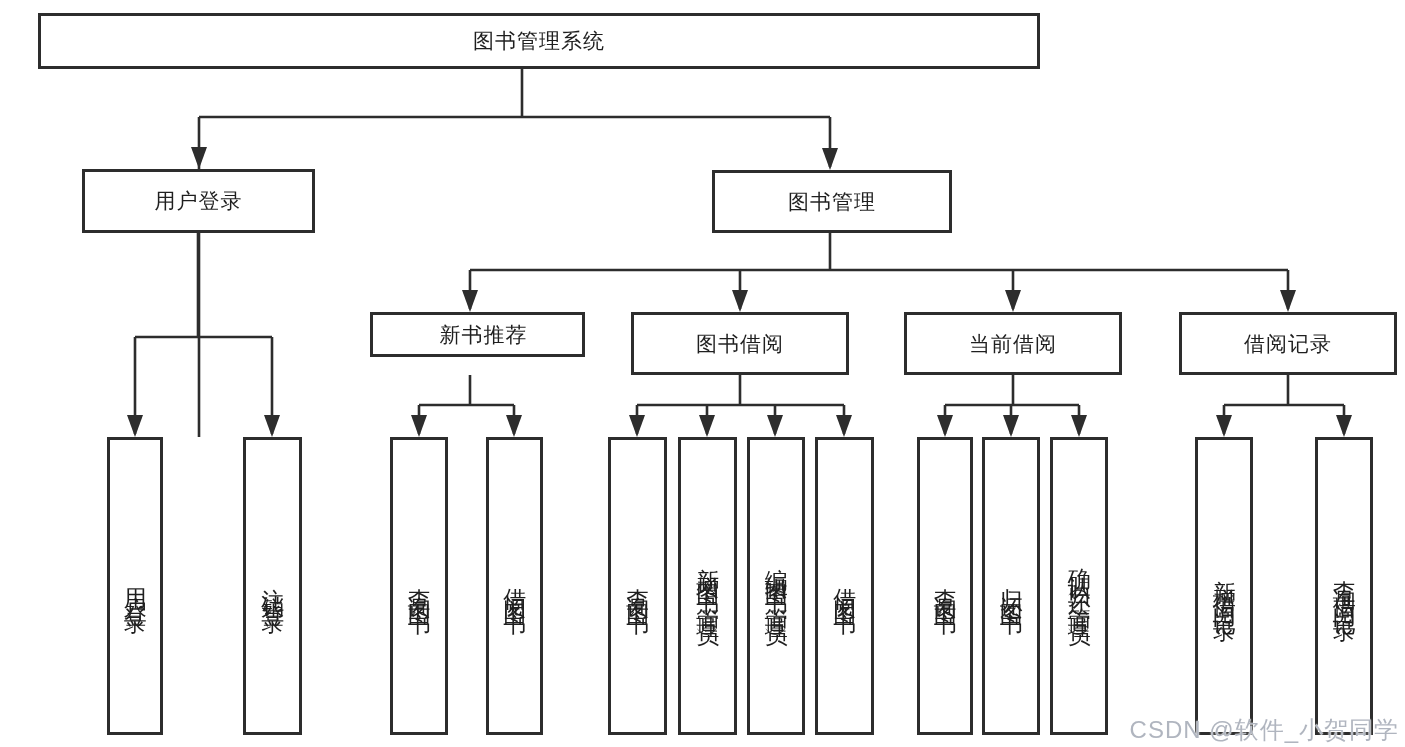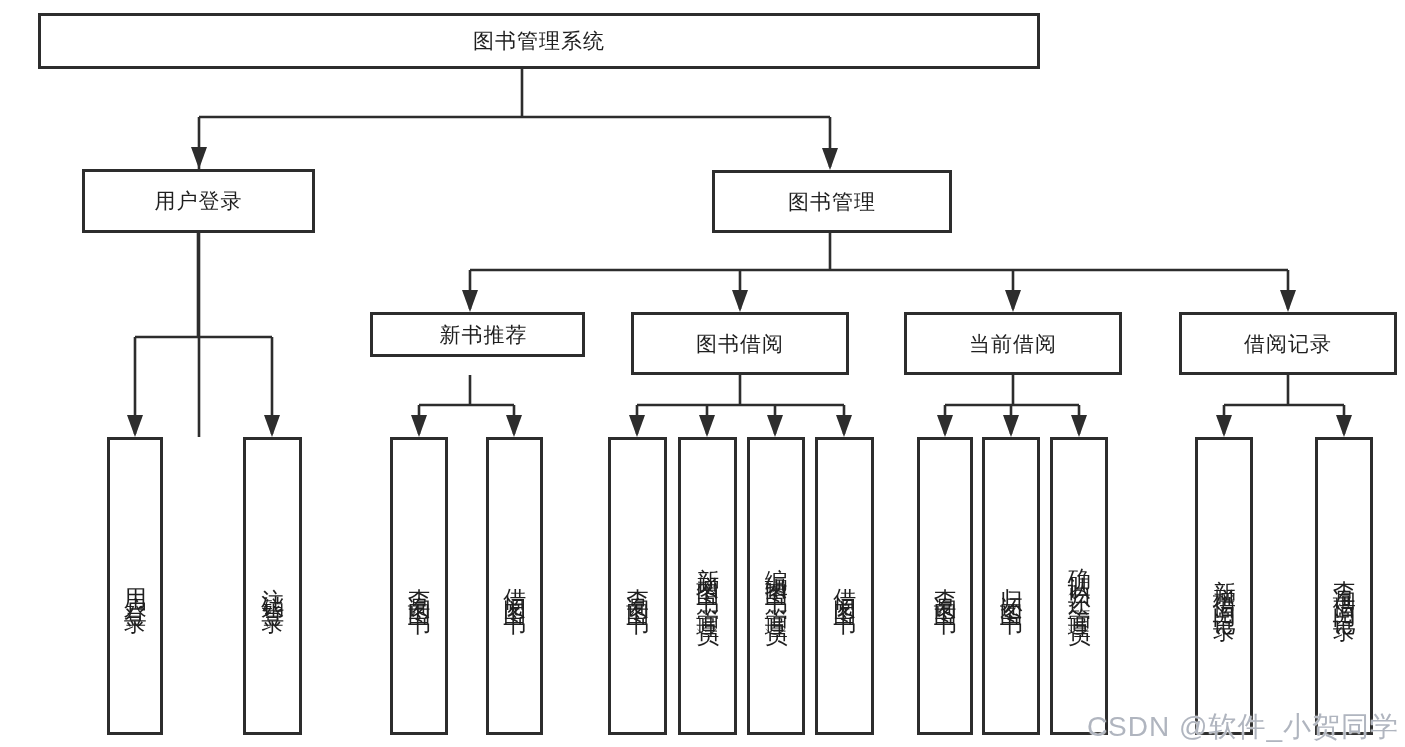--- a/index.html
+++ b/index.html
@@ -38,21 +38,21 @@
   .leaf     {top:437px;  height:298px;}
   .n-lg1{left:107px;width:56px;} .n-lg2{left:243px;width:59px;}
   .n-nb1{left:390px;width:58px;} .n-nb2{left:486px;width:57px;}
   .n-bw1{left:608px;width:59px;} .n-bw2{left:678px;width:59px;}
   .n-bw3{left:747px;width:58px;} .n-bw4{left:815px;width:59px;}
   .n-cu1{left:917px;width:56px;} .n-cu2{left:982px;width:58px;}
   .n-cu3{left:1050px;width:58px;}
   .n-re1{left:1195px;width:58px;} .n-re2{left:1315px;width:58px;}
   .watermark{
     position:absolute;z-index:5;right:6px;bottom:1px;
-    font-size:28px;color:rgba(172,177,188,0.95);
+    font-size:24px;color:rgba(172,177,188,0.95);
     text-shadow:0 0 2px #ffffff,0 0 1px #ffffff;
     letter-spacing:1px;white-space:nowrap;
   }
 </style>
 </head>
 <body>
 
 <div class="stage">
 
   <svg class="wires" width="1405" height="747" viewBox="0 0 1405 747">

